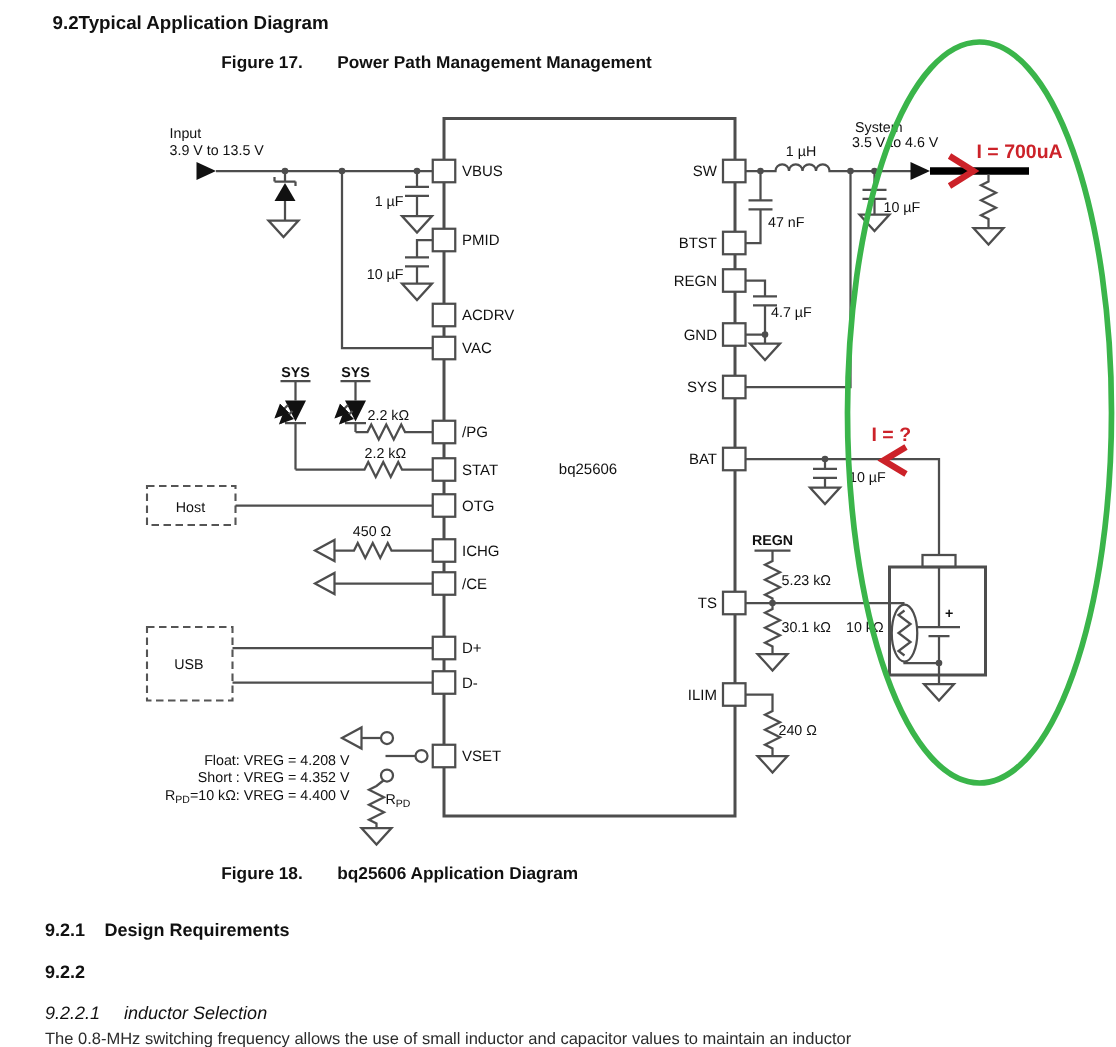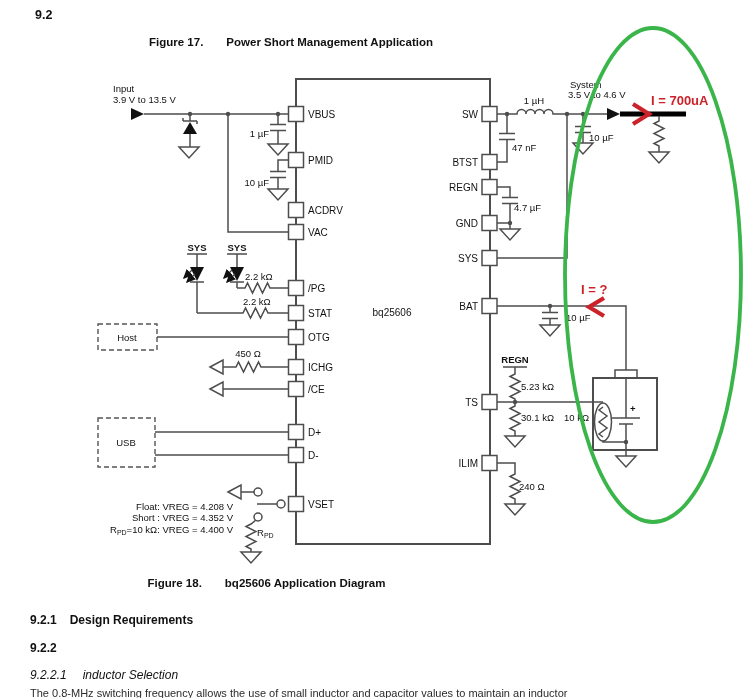--- a/index.html
+++ b/index.html
@@ -28,24 +28,25 @@
   .tm{text-anchor:middle}
   .redt{fill:#cc2229;font-weight:bold;font-size:13px}
   .redstroke{stroke:#cc2229;stroke-width:4.2;fill:none;stroke-linejoin:miter}
   .greenstroke{stroke:#3ab54a;stroke-width:3.8;fill:none}
 </style>
 </head>
 <body>
 
 <div class="abs h-sec" style="left:35px;top:8px">
   <span>9.2</span>
+  <span>Typical Application Diagram</span>
 </div>
 
 <div class="abs h-cap" style="left:35px;top:36px;width:512px">
-  <span class="gap">Figure 17.</span><span>Power Short Management Application</span>
+  <span class="gap">Figure 17.</span><span>Power Path Management Management</span>
 </div>
 
 <div class="abs h-cap" style="left:35px;top:577px;width:463px">
   <span class="gap">Figure 18.</span><span>bq25606 Application Diagram</span>
 </div>
 
 <div class="abs h-sub" style="left:30px;top:613px">
   <span>9.2.1</span>
   <span>Design Requirements</span>
 </div>

